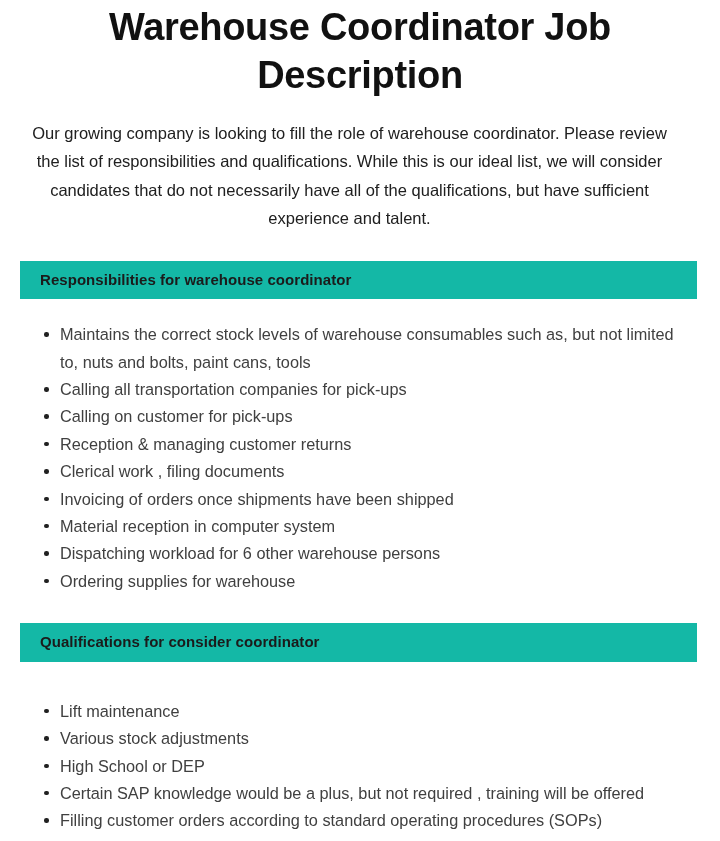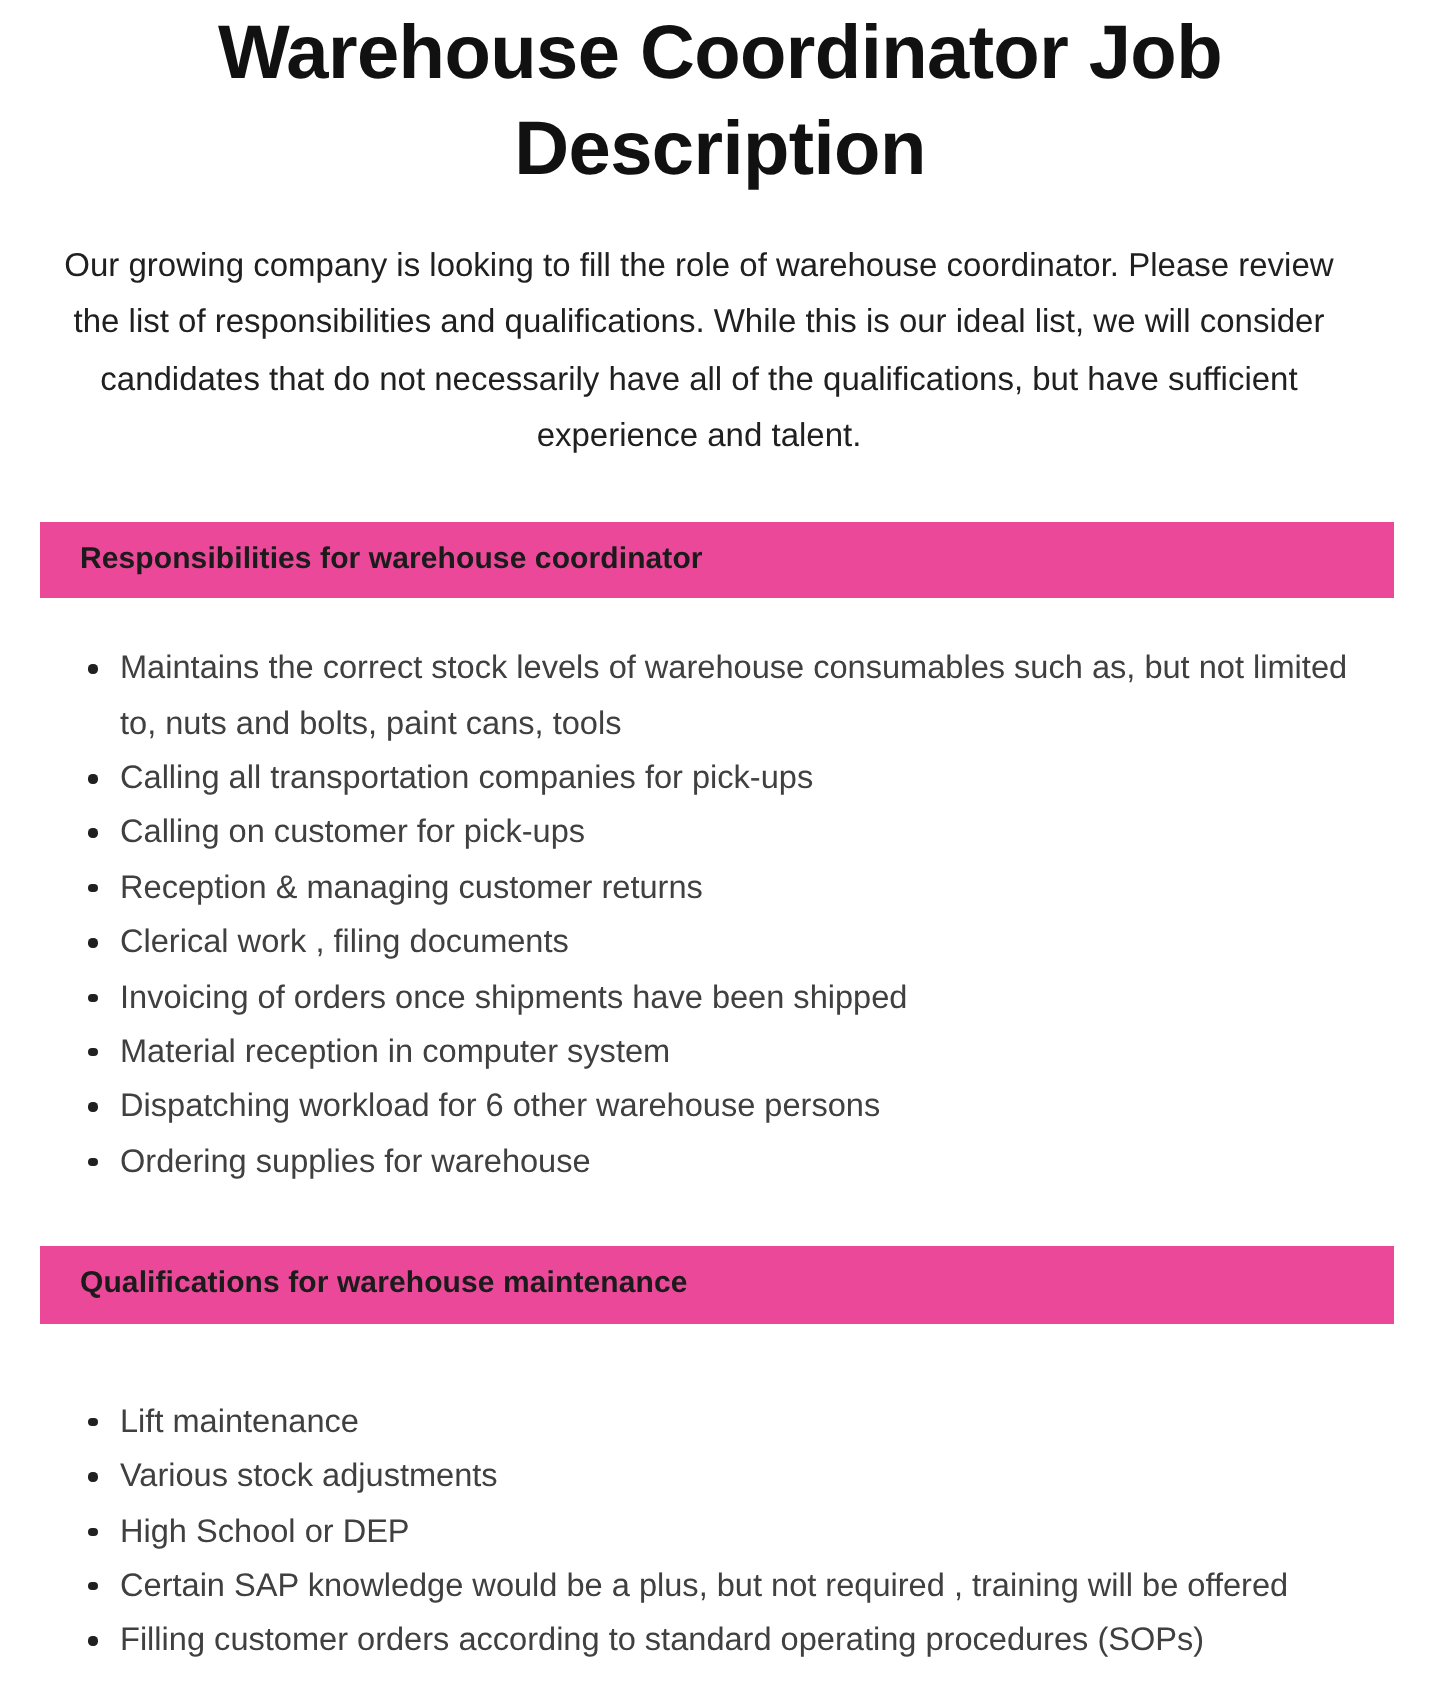--- a/index.html
+++ b/index.html
@@ -36,21 +36,21 @@
     line-height: 1.72;
     color: #202020;
     margin: 0;
     padding: 20px 42px 0 21px;
     text-align: center;
   }
   .section {
     margin-top: 28px;
   }
   .section-header {
-    background: #ec4899;
+    background: #14b8a6;
     margin: 0 23px 0 20px;
     padding: 10px 0 10px 20px;
     font-size: 15px;
     font-weight: bold;
     color: #1b1b1b;
     line-height: 1.25;
     letter-spacing: 0.05px;
   }
   .section-list {
     list-style: none;
@@ -98,21 +98,21 @@
       <li>Reception &amp; managing customer returns</li>
       <li>Clerical work , filing documents</li>
       <li>Invoicing of orders once shipments have been shipped</li>
       <li>Material reception in computer system</li>
       <li>Dispatching workload for 6 other warehouse persons</li>
       <li>Ordering supplies for warehouse</li>
     </ul>
   </section>
 
   <section class="section">
-    <div class="section-header">Qualifications for warehouse maintenance</div>
+    <div class="section-header">Qualifications for consider coordinator</div>
     <ul class="section-list">
       <li>Lift maintenance</li>
       <li>Various stock adjustments</li>
       <li>High School or DEP</li>
       <li>Certain SAP knowledge would be a plus, but not required , training will be offered</li>
       <li>Filling customer orders according to standard operating procedures (SOPs)</li>
       <li>Responsible for warehouse activities</li>
     </ul>
   </section>
 

